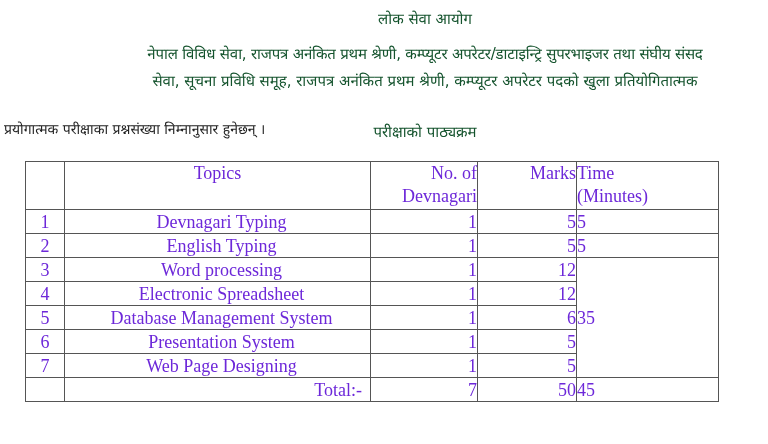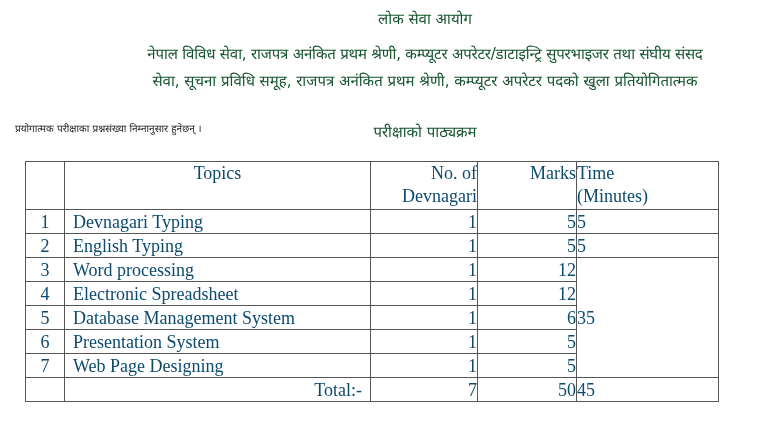--- a/index.html
+++ b/index.html
@@ -2,26 +2,26 @@
 <html><head>
 <meta charset="utf-8">
 <style>
   html, body { margin: 0; padding: 0; background: #ffffff; }
   body { width: 768px; height: 444px; position: relative; overflow: hidden; color: #111; font-family: "Liberation Serif", "DejaVu Serif", serif; }
   .heading { position: absolute; left: 0; width: 768px; text-align: center; font-family: "DejaVu Sans", sans-serif; font-weight: normal; font-size: 15px; line-height: 22px; color: #14532d; padding-left: 41px; }
   .h1 { top: 8px; }
   .h2 { top: 31px; font-size: 15px; letter-spacing: -0.2px; margin-top: 12px; }
   .h3 { top: 54px; margin-top: 16px; }
   .h4 { top: 74px; margin-top: 47px; }
-  .intro { position: absolute; left: 15px; top: 119px; font-family: "DejaVu Sans", sans-serif; font-size: 10px; line-height: 20px; color: #222; }
-  table { position: absolute; left: 25px; top: 161px; border-collapse: collapse; font-family: "Liberation Serif", serif; font-size: 18px; color: #0c4a6e; }
+  .intro { position: absolute; left: 4px; top: 119px; font-family: "DejaVu Sans", sans-serif; font-size: 14px; line-height: 20px; color: #222; }
+  table { position: absolute; left: 25px; top: 161px; border-collapse: collapse; font-family: "Liberation Serif", serif; font-size: 18px; color: #6d28d9; }
   td, th { border: 1.5px solid #555; padding: 0; height: 23px; line-height: 22px; font-weight: normal; }
   th { vertical-align: top; height: 47px; line-height: 23px; }
   .c-num { width: 38px; text-align: center; }
-  .c-topic { width: 289px; text-align: left; padding-left: 8px; }
+  .c-topic { width: 289px; text-align: center; padding-left: 8px; }
   .c-q { width: 106px; text-align: right; }
   .c-marks { width: 98px; text-align: right; }
   .c-time { width: 141px; text-align: left; }
   th.c-topic { text-align: center; padding-left: 0; }
   .total-label { text-align: right; padding-right: 8px; }
 </style>
 </head>
 <body>
 
 <div class="heading h1">लोक सेवा आयोग</div>

